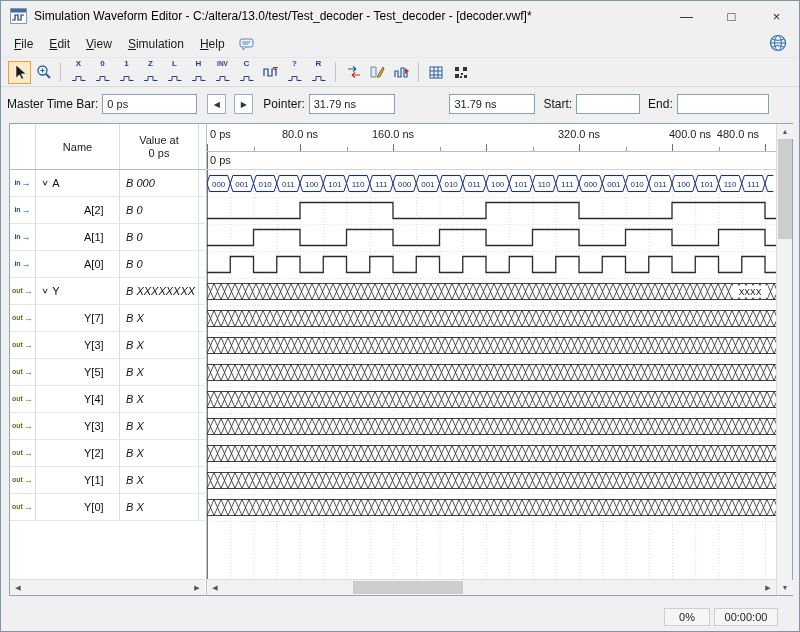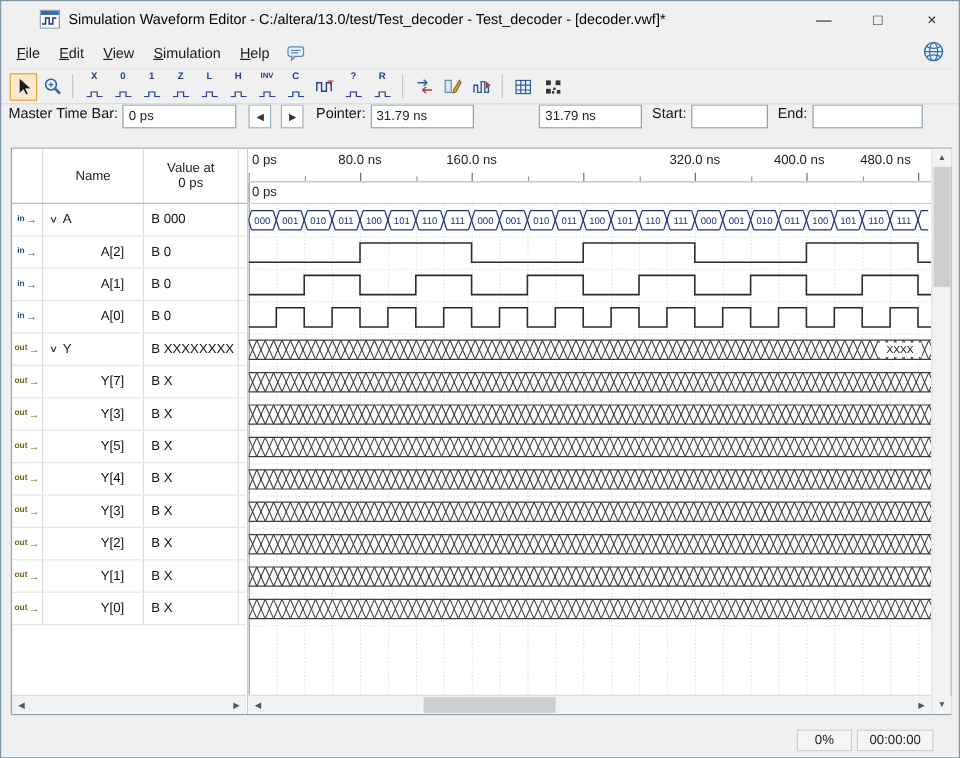--- a/index.html
+++ b/index.html
@@ -2,21 +2,21 @@
 <html><head>
 <meta charset="utf-8">
 <style>
   * { margin:0; padding:0; box-sizing:border-box; }
   html,body { width:800px; height:632px; overflow:hidden; background:#d6d6d6;
               font-family:"Liberation Sans", sans-serif; }
   .window { position:absolute; left:0; top:0; width:800px; height:632px;
             background:#f0f0f0; border:1px solid #7f97a8; }
 
   
-  .titlebar { height:30px; display:flex; align-items:center; padding-left:9px;margin-left:23px; }
+  .titlebar { height:30px; display:flex; align-items:center; padding-left:9px; }
   .app-icon { width:17px; height:16px; flex:0 0 auto; }
   .title { margin-left:7px; font-size:12px; color:#000; flex:1; white-space:nowrap; overflow:hidden; }
   .win-controls { display:flex; height:100%; }
   .win-btn { width:45px; height:100%; border:none; background:transparent; font-size:13px;
              color:#222; display:flex; align-items:center; justify-content:center; cursor:default; }
 
   
   .menubar { height:26px; display:flex; align-items:center; padding:0 5px; }
   .menu-item { display:inline-block; font-size:12px; color:#1a1a1a; padding:4px 8px; }
   .menu-item::first-letter { text-decoration:underline; }
@@ -31,42 +31,42 @@
              border-top:1px solid #e6e6e6; border-bottom:1px solid #d9d9d9; }
   .tb-btn { width:23px; height:23px; border:1px solid transparent; background:transparent;
             display:flex; flex-direction:column; align-items:center; justify-content:center; gap:1px; padding:0; }
   .tb-btn.active { background:#fce9c8; border:1px solid #e2a33d; }
   .tb-sep { width:2px; height:20px; border-left:1px solid #c6c6c6; margin:0 4px; }
   .tb-ic { display:flex; flex-direction:column; align-items:center; justify-content:center; gap:1px; }
   .tb-letter { font-size:8px; font-weight:bold; color:#23418c; line-height:8px; }
   .tb-letter.small { font-size:6.5px; }
 
   
-  .timebar { height:34px; display:flex; align-items:flex-start; padding:0 6px; font-size:12px;
+  .timebar { height:34px; display:flex; align-items:center; padding:0 6px; font-size:12px;
              color:#111; overflow:hidden; white-space:nowrap; }
   .field { height:20px; border:1px solid #86a0b4; background:#fff; font-size:11px; padding:0 4px;
            font-family:"Liberation Sans",sans-serif; color:#222; }
   .tb-arrow-btn { width:19px; height:20px; border:1px solid #9ab0c0; background:#fdfdfd; font-size:8px;
                   color:#333; display:flex; align-items:center; justify-content:center; }
 
   
   .main { position:absolute; left:8px; top:122px; width:784px; height:473px; background:#fff;
           border:1px solid #8fa4b5; display:flex; }
   .left-panel { position:relative; width:197px; border-right:1px solid #b9c4cd; background:#fff; }
   .lp-header { height:46px; display:flex; border-bottom:1px solid #b5bcc4; font-size:11px; color:#222; }
   .hc { display:flex; align-items:center; justify-content:center; border-right:1px solid #d9dde1; }
   .hc.gutter { width:26px; }
   .hc.name { width:84px; }
   .hc.value { width:79px; flex-direction:column; line-height:13px; }
   .sig-rows { position:absolute; top:46px; left:0; right:1px; }
   .sig-row { height:27px; display:flex; border-bottom:1px solid #e4e6e8; font-size:11px; color:#111; }
   .cell { display:flex; align-items:center; }
   .cell.gutter { width:26px; border-right:1px solid #d9dde1; justify-content:center; }
   .cell.name { width:84px; border-right:1px solid #d9dde1; }
-  .cell.value { width:79px; border-right:1px solid #d9dde1; padding-left:6px; }
+  .cell.value { width:79px; border-right:1px solid #d9dde1; padding-left:6px;font-style:italic; }
   .name.group { padding-left:6px; }
   .name.child { padding-left:48px; }
   .chev { display:inline-block; transform:rotate(90deg); font-size:9px; font-weight:bold;
           color:#333; margin-right:5px; }
   .pin { display:flex; align-items:center; line-height:10px; }
   .pin-lab { font-size:7px; font-weight:bold; }
   .pin-arr { font-size:9px; margin-left:1px; }
   .pin.in { color:#1c4f86; }
   .pin.out { color:#77661c; }
 
@@ -508,21 +508,21 @@
       </div>
     </div>
 
     <div class="wave-panel">
       <div class="ruler" id="ruler">
           <span class="ruler-label" style="left: 3px;">0 ps</span>
           <span class="ruler-label centered" style="left: 93px;">80.0 ns</span>
           <span class="ruler-label centered" style="left: 186px;">160.0 ns</span>
           <span class="ruler-label centered" style="left: 279px; margin-top: 32px;">240.0 ns</span>
           <span class="ruler-label centered" style="left: 372px;">320.0 ns</span>
-          <span class="ruler-label centered" style="left: 459px;">400.0 ns</span>
+          <span class="ruler-label centered" style="left: 483px;">400.0 ns</span>
           <span class="ruler-label" style="right: 17px; text-align: right;">480.0 ns</span>
           <span class="ruler-tick" style="left: 0px;"></span>
           <span class="ruler-tick minor" style="left: 46.5px;"></span>
           <span class="ruler-tick" style="left: 93px;"></span>
           <span class="ruler-tick minor" style="left: 139.5px;"></span>
           <span class="ruler-tick" style="left: 186px;"></span>
           <span class="ruler-tick minor" style="left: 232.5px;"></span>
           <span class="ruler-tick" style="left: 279px;"></span>
           <span class="ruler-tick minor" style="left: 325.5px;"></span>
           <span class="ruler-tick" style="left: 372px;"></span>

